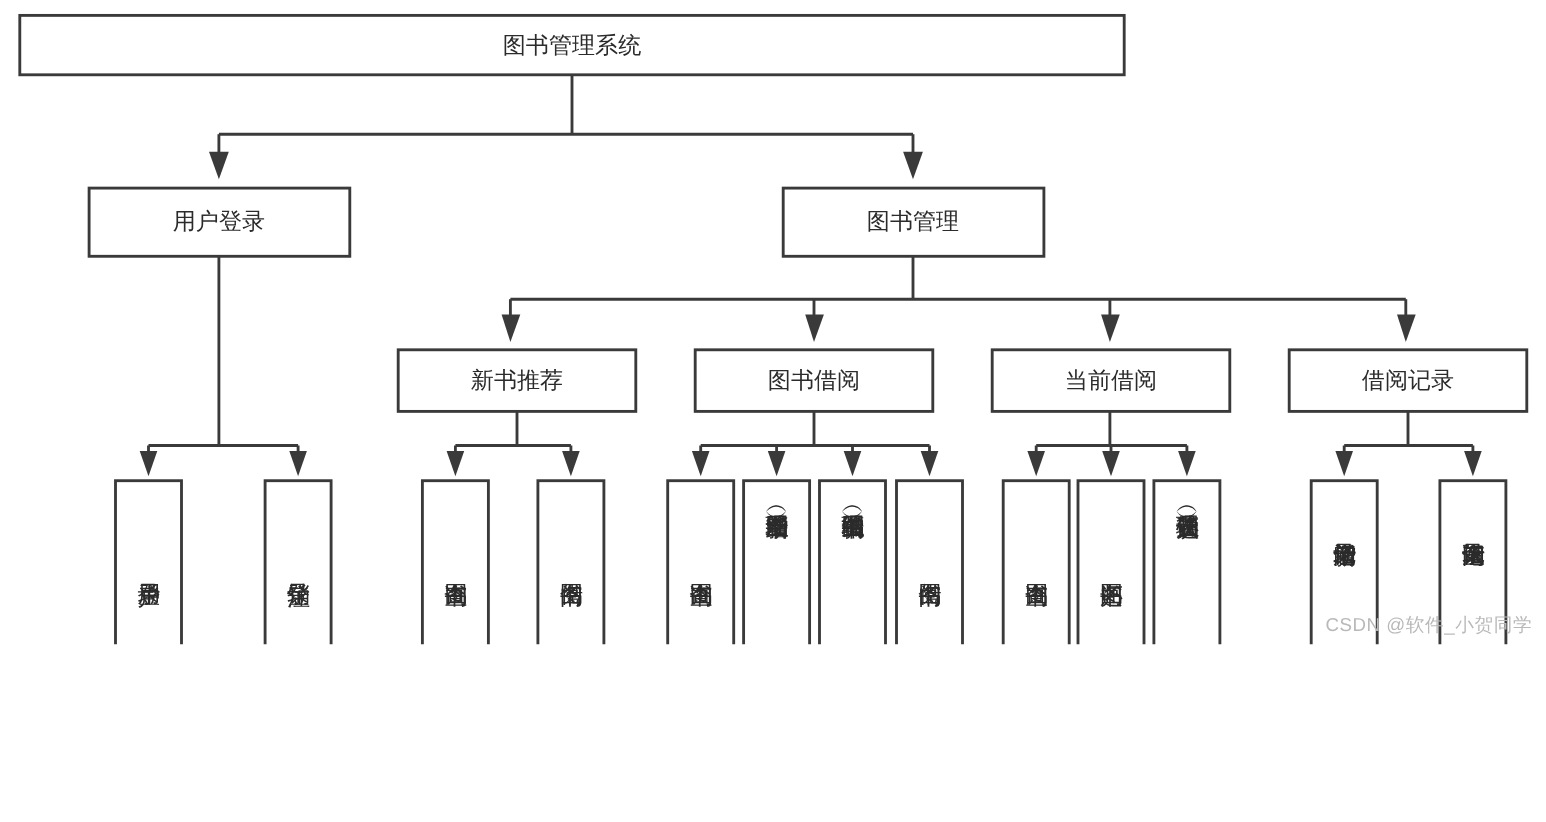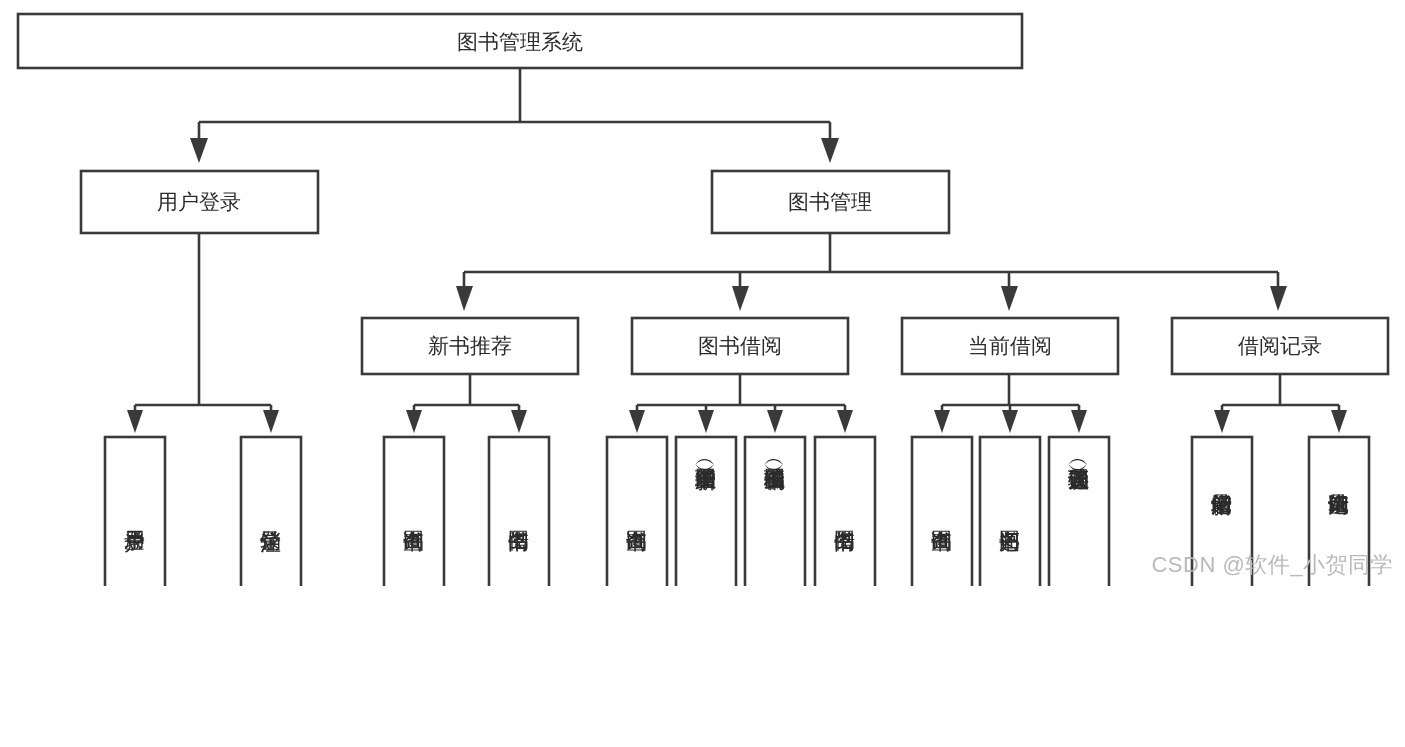--- a/index.html
+++ b/index.html
@@ -51,21 +51,21 @@
     fill: #2b2b2b;
     font-family: "Liberation Sans", "DejaVu Sans", sans-serif;
     font-size: 21px;
     text-anchor: middle;
   }
   .watermark-text {
     position: absolute;
     right: 12px;
     bottom: 6px;
     font-family: "Liberation Sans", "DejaVu Sans", sans-serif;
-    font-size: 22px;
+    font-size: 17px;
     color: #b9b9b9;
     white-space: nowrap;
     letter-spacing: 0.5px;
     pointer-events: none;
   }
 </style>
 </head>
 <body>
 
 <div id="diagram-root">

